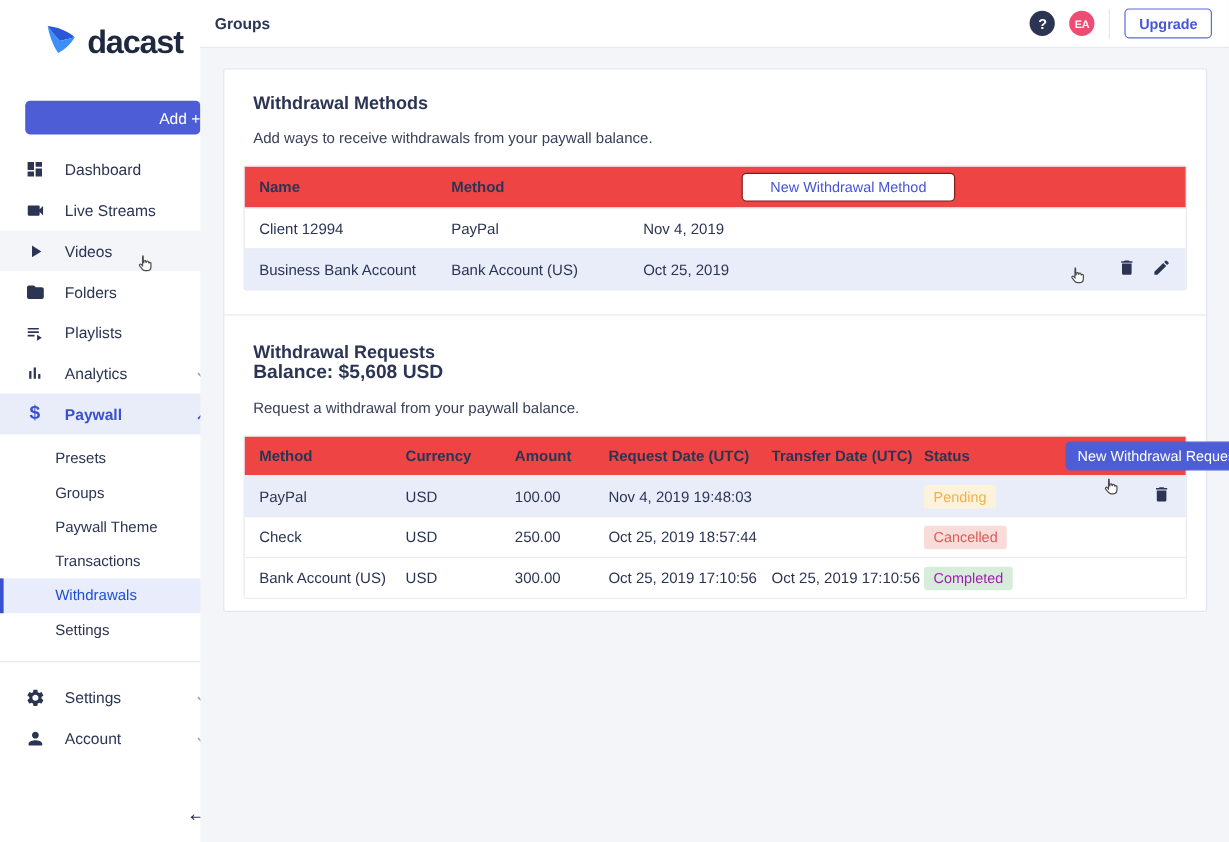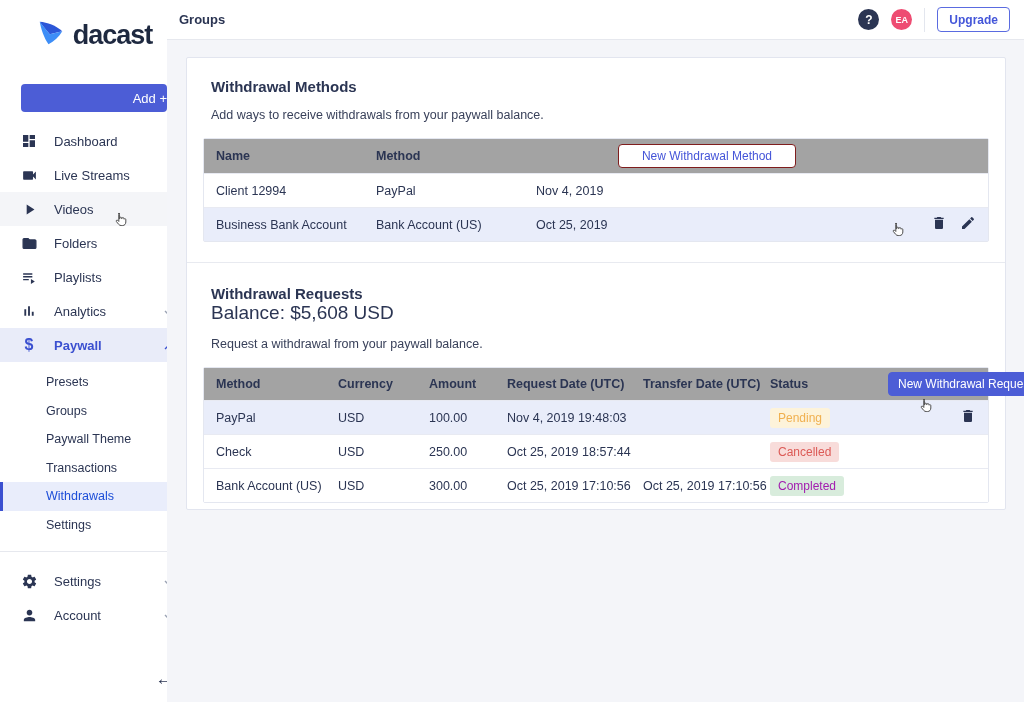--- a/index.html
+++ b/index.html
@@ -31,27 +31,27 @@
   .avatar { width:21px; height:21px; border-radius:50%; background:#ee4c72; color:#fff; font-size:9px; font-weight:bold; display:flex; align-items:center; justify-content:center; margin:0 12px; cursor:pointer; }
   .topbar-divider { width:1px; height:24px; background:#e3e6ee; margin-right:12px; }
   .upgrade-btn { height:25px; padding:0 11px; margin-right:14px; background:#fff; border:1px solid #5a6be0; border-radius:4px; color:#4456d9; font-size:12px; font-weight:bold; font-family:inherit; cursor:pointer; }
 
   
   .main { position:absolute; left:167px; top:40px; width:857px; height:662px; background:#f4f5f9; }
   .card { position:absolute; left:19px; top:17px; width:820px; height:453px; background:#fff; border:1px solid #e2e5ef; border-radius:2px; }
   .section-head { padding:20px 24px 0 24px; }
   .section-title-row { display:flex; justify-content:space-between;flex-direction:column; }
   .section-title { font-size:15px; font-weight:bold; color:#2b3553; }
-  .balance { font-size:19px; font-weight:normal; color:#2b3553; }
+  .balance { font-size:16px; font-weight:bold; color:#2b3553; }
   .section-sub { font-size:12.5px; color:#39415a; margin-top:13px; }
   .sec-divider { height:1px; background:#e8eaf0; margin-top:20px; }
   .tbl { margin:16px 16px 0 16px; border:1px solid #e4e7f0; border-radius:2px; font-size:12.5px; }
   .row { display:grid; align-items:center; height:34px; padding:0 12px; background:#fff; }
   .row + .row { border-top:1px solid #e8eaf2; }
-  .row.head { background:#a3a3a3; font-weight:bold; }
+  .row.head { background:#ef4444; font-weight:bold; }
   .row.hl { background:#e9edfa; }
   .m-grid { grid-template-columns:160px 160px 1fr 180px; }
   .r-grid { grid-template-columns:122px 91px 78px 136px 127px 118px 1fr; }
   .cell { white-space:nowrap; overflow:hidden; }
   .actions { justify-self:end; display:flex; align-items:center; gap:13px; }
   .actions svg { fill:#2b3553; cursor:pointer; }
 
   .btn-outline { height:24px; padding:0 23px; background:#fff; border:1px solid #7f1d1d; border-radius:4px; color:#4454d8; font-size:12px; font-family:inherit; cursor:pointer; justify-self:end; white-space:nowrap; }
   .btn-filled { height:24px; padding:0 9px; background:#4c5dd6; border:1px solid #4c5dd6; border-radius:4px; color:#fff; font-size:12px; font-family:inherit; cursor:pointer; justify-self:end; white-space:nowrap; }
 

